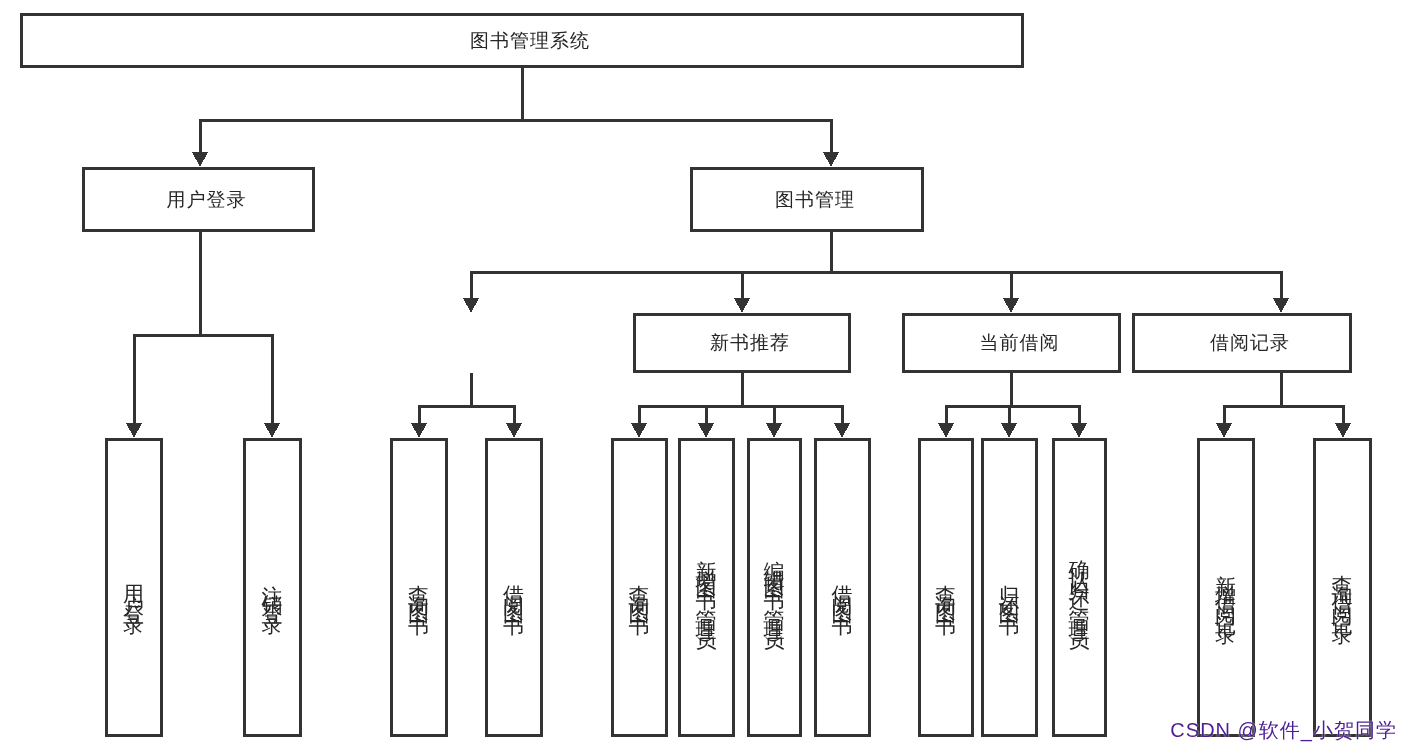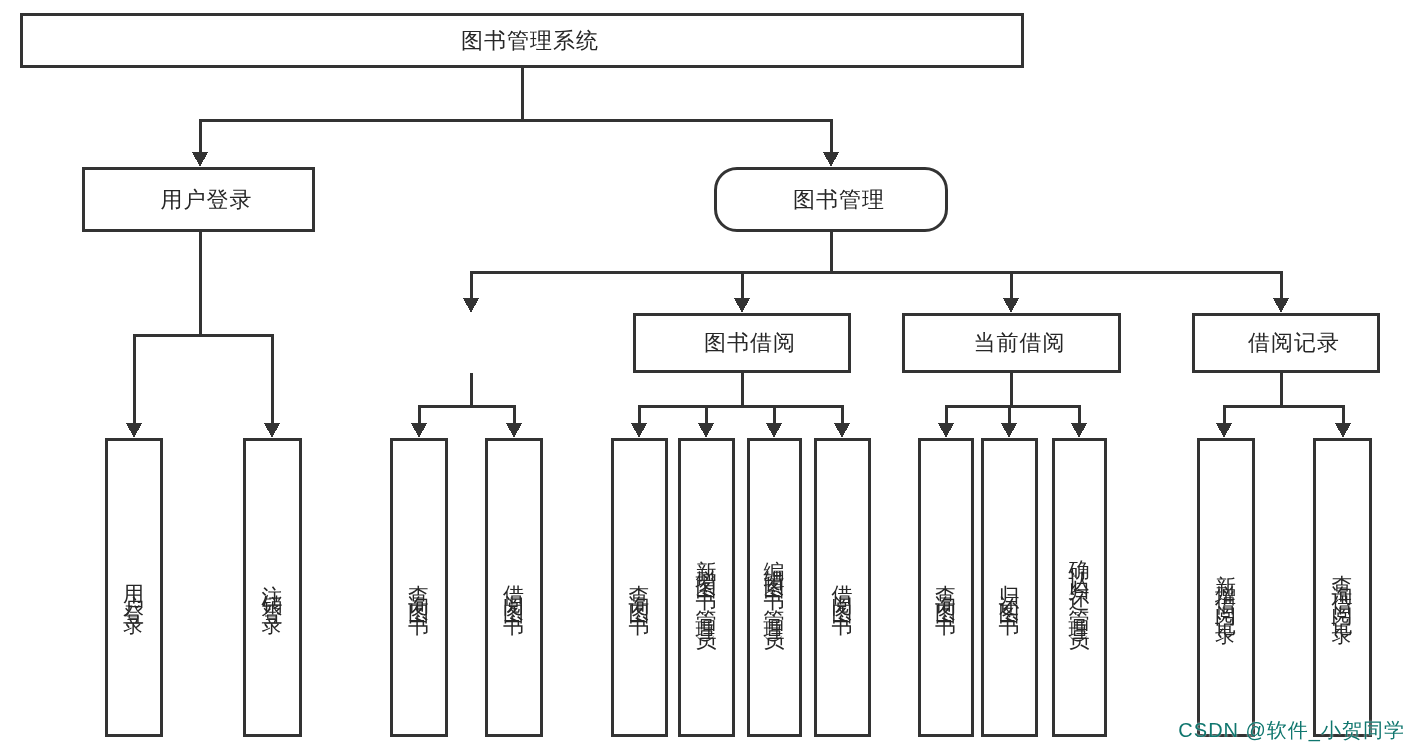--- a/index.html
+++ b/index.html
@@ -30,44 +30,44 @@
   .node {
     position: absolute;
     box-sizing: border-box;
     background: #ffffff;
     border: 3px solid #333333;
     display: flex;
     align-items: center;
     justify-content: center;
   }
   .hbox {
-    font-size: 22px;
+    font-size: 19px;
     letter-spacing: 1px;
     white-space: nowrap;
     padding-left: 16px;
   }
   .root-box   { left: 20px;  top: 13px;  width: 1004px; height: 55px; }
   .lvl2       { top: 167px; height: 65px; }
   .lvl3       { top: 313px; height: 60px; }
   .vbox {
     top: 438px;
     height: 299px;
     writing-mode: vertical-rl;
     text-orientation: mixed;
     font-size: 21px;
     letter-spacing: 10px;
     line-height: 1;
   }
   .vbox span { display: inline-block; }
   .watermark {
     position: absolute;
-    right: 0;
+    right: 8px;
     bottom: 3px;
     font-size: 20px;
-    color: #0f766e;
+    color: #4c1d95;
     letter-spacing: 1px;
     white-space: nowrap;
     text-shadow: 0 0 2px #ffffff;
   }
 </style>
 </head>
 <body>
 
 <div class="canvas">
 
@@ -114,31 +114,31 @@
     </g>
   </svg>
 
   <div class="node hbox root-box">
     <span>图书管理系统</span>
   </div>
 
   <div class="node hbox lvl2" style="left:82px; width:233px;">
     <span>用户登录</span>
   </div>
-  <div class="node hbox lvl2" style="left:714px; width:234px;border-radius:23px;">
+  <div class="node hbox lvl2" style="left:690px; width:234px;">
     <span>图书管理</span>
   </div>
 
   <div class="node hbox lvl3" style="left:633px; width:218px;">
-    <span>图书借阅</span>
+    <span>新书推荐</span>
   </div>
   <div class="node hbox lvl3" style="left:902px; width:219px;font-family:Liberation Serif, serif;">
     <span>当前借阅</span>
   </div>
-  <div class="node hbox lvl3" style="left:1192px; width:188px;font-family:Liberation Mono, monospace;">
+  <div class="node hbox lvl3" style="left:1132px; width:220px;font-family:Liberation Mono, monospace;">
     <span>借阅记录</span>
   </div>
 
   <div class="node vbox" style="left:105px; width:58px;">
     <span>用户登录</span>
   </div>
   <div class="node vbox" style="left:243px; width:59px;">
     <span>注销登录</span>
   </div>
 

